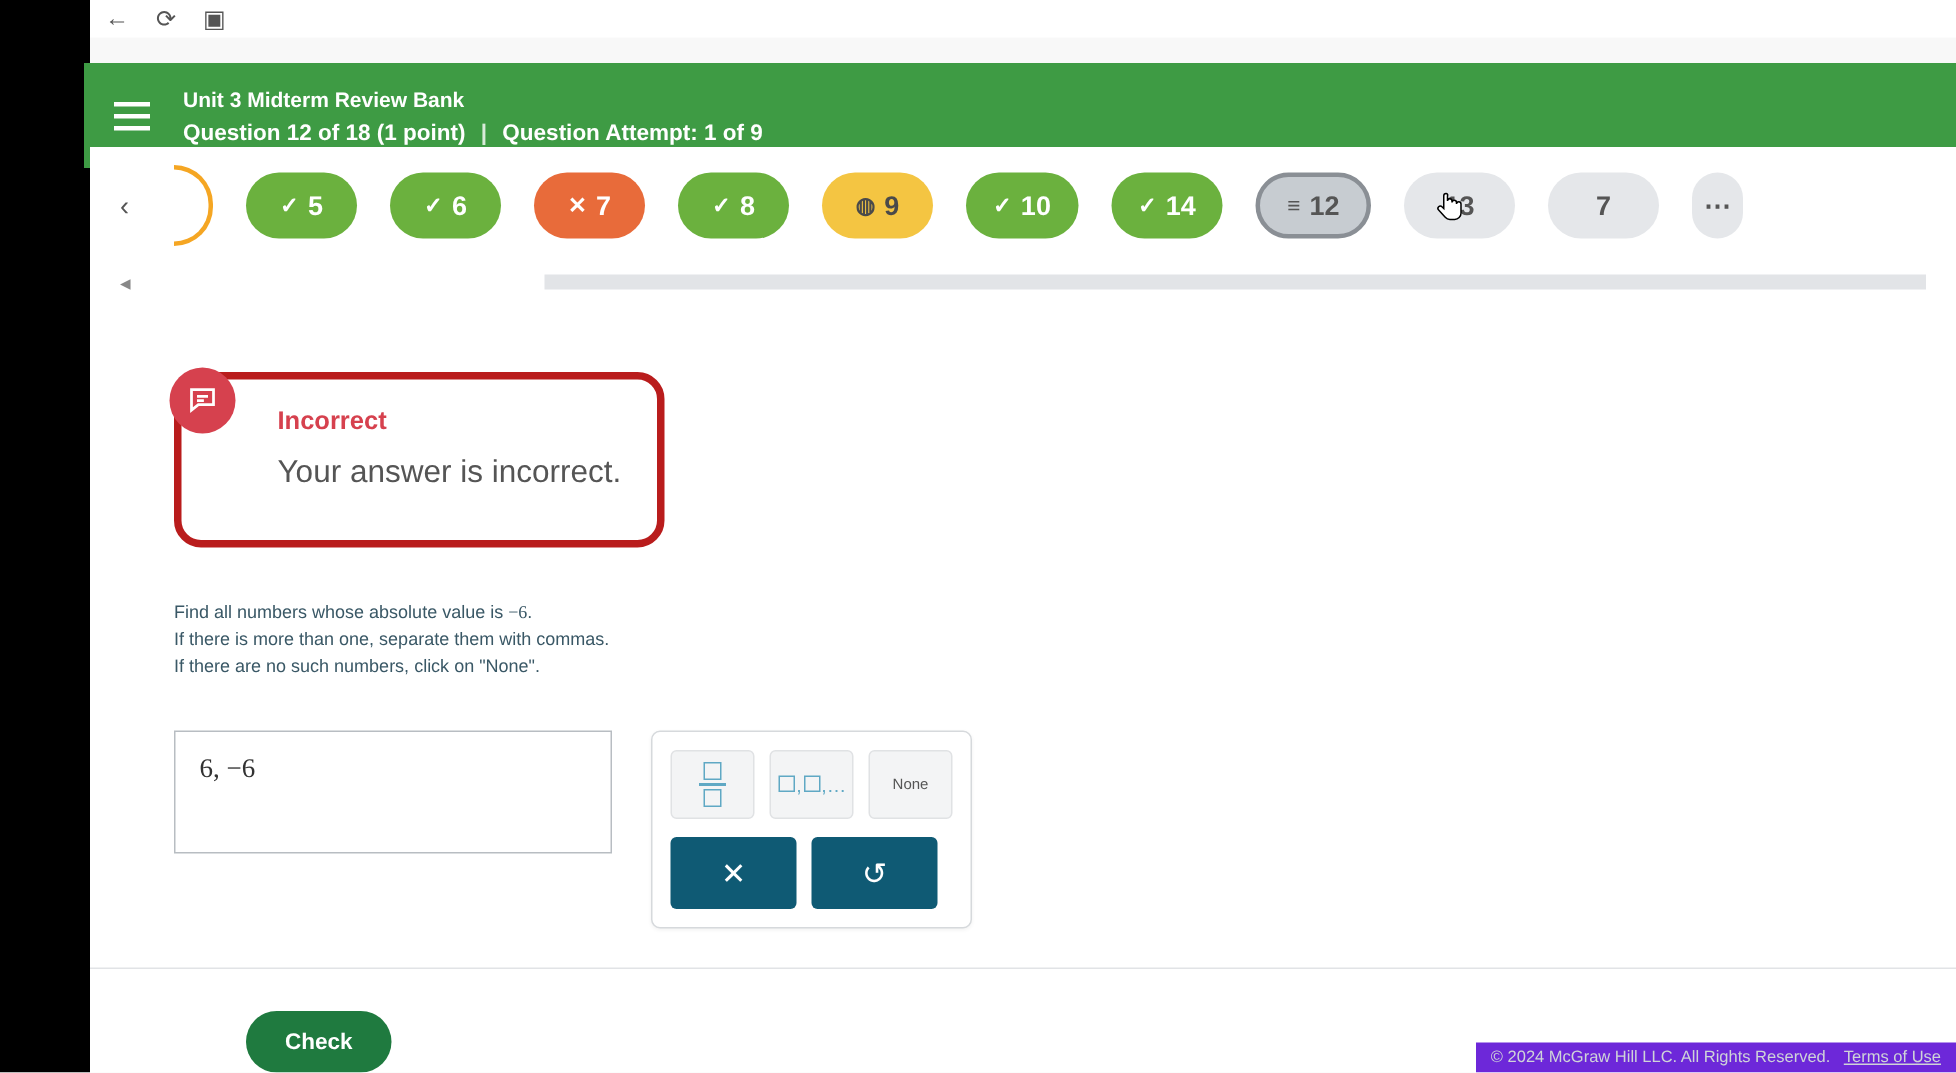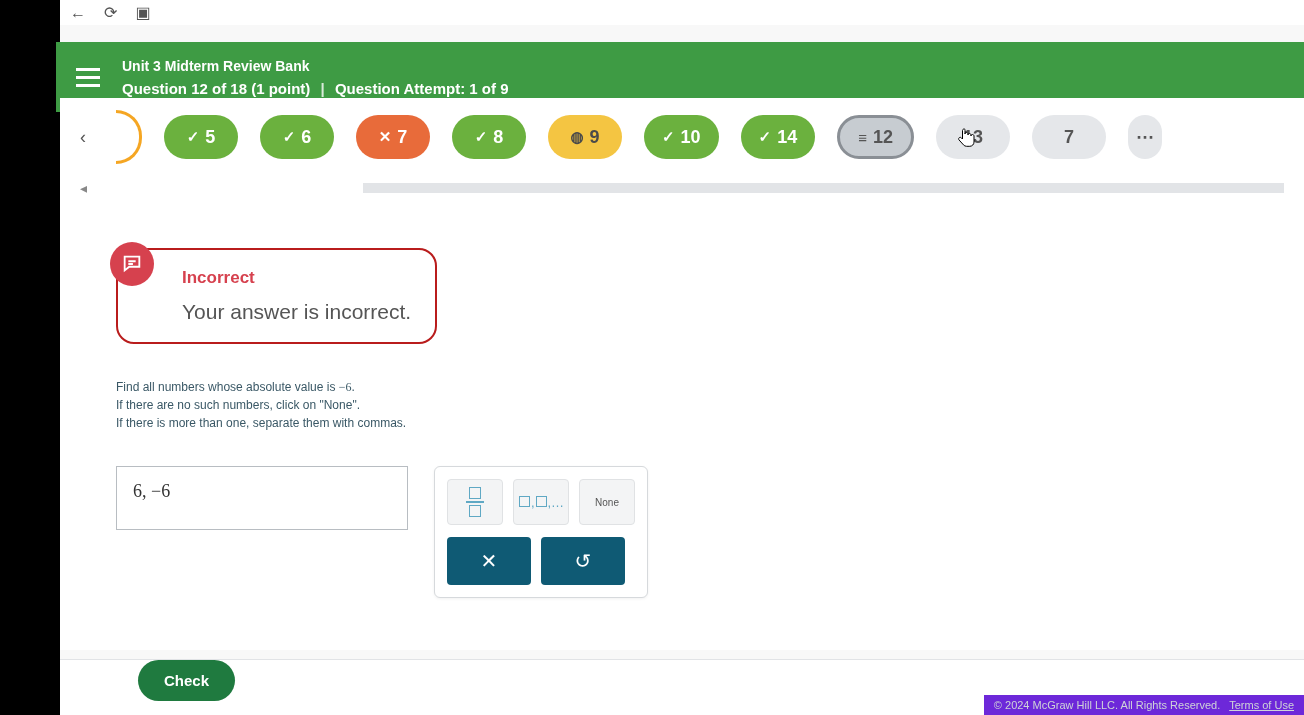--- a/index.html
+++ b/index.html
@@ -62,36 +62,36 @@
   .progress-track{
     flex:1; height:10px; background:#e2e4e7; border-radius:0; margin-left:270px;
   }
   .progress-fill{ height:100%; background:#a6aab0; width:0%; }
   .tri-left{ color:#888; font-size:14px; margin-right:6px; }
   .content{
     position:absolute; left:60px; top:200px; right:0; bottom:65px;
     background:#fff; padding:48px 56px 20px 56px;
   }
   .feedback{
-    position:relative; border:2px solid #b91c1c; border-radius:18px;
-    padding:18px 24px 18px 64px; display:inline-block; min-width:265px;
+    position:relative; border:5px solid #b91c1c; border-radius:18px;
+    padding:18px 24px 33px 64px; display:inline-block; min-width:265px;
   }
   .fb-icon{
     position:absolute; left:-8px; top:-8px; width:44px; height:44px;
     background:#d6414e; border-radius:50%; display:flex; align-items:center;
     justify-content:center;
   }
   .fb-icon svg{ width:22px; height:22px; }
   .fb-title{ color:#d6414e; font-weight:600; font-size:17px; margin-bottom:12px; }
   .fb-msg{ color:#555; font-size:21px; }
   .question{ margin-top:34px; color:#3a5866; font-size:12px; line-height:1.5; }
   .question .math{ font-family:"Times New Roman", serif; }
   .answer-row{ margin-top:34px; display:flex; gap:26px; align-items:flex-start; }
   .answer-box{
-    width:292px; height:64px; border:1px solid #b8bdc2; padding:14px 16px;
+    width:292px; height:82px; border:1px solid #b8bdc2; padding:14px 16px;
     font-family:"Times New Roman", serif; font-size:18px; color:#333; background:#fff;
   }
   .keypad{
     border:1px solid #d6d9dc; border-radius:6px; padding:12px;
     background:#fff; box-shadow:0 1px 3px rgba(0,0,0,.06);
   }
   .kp-row{ display:flex; gap:10px; }
   .kp-btn{
     width:56px; height:46px; background:#f3f4f5; border:1px solid #e0e2e4;
     border-radius:4px; display:flex; align-items:center; justify-content:center;
@@ -102,23 +102,23 @@
   .kp-action{
     width:84px; height:48px; background:#0f5a74; border-radius:4px;
     display:flex; align-items:center; justify-content:center; color:#fff;
     font-size:20px; cursor:pointer;
   }
   .frac{ display:flex; flex-direction:column; align-items:center; gap:2px; }
   .frac .box{ width:12px; height:12px; border:1.5px solid #5fa8c4; }
   .frac .line{ width:18px; height:1.5px; background:#5fa8c4; }
   .list-sym .box{ display:inline-block; width:11px; height:11px; border:1.5px solid #5fa8c4; margin:0 1px; }
   .footer{
-    position:absolute; left:60px; bottom:0; right:0; height:56px;
+    position:absolute; left:60px; bottom:0; right:0; height:70px;
     background:#fff; border-top:1px solid #e1e3e6; display:flex;
-    align-items:flex-start; justify-content:space-between; padding:0 28px 0 78px;
+    align-items:flex-end; justify-content:space-between; padding:0 28px 0 104px;
   }
   .check-btn{
     background:#1f7a3f; color:#fff; border:none; border-radius:22px;
     padding:12px 26px; font-size:15px; font-weight:600; cursor:pointer;
   }
   .save-btn{
     background:#fff; color:#4a6; border:2px solid #ccd; border-radius:22px;
     padding:10px 22px; font-size:15px; font-weight:600; cursor:pointer; color:#3b7a4c;
   }
   .copyright{
@@ -220,22 +220,22 @@
         </svg>
     </div>
     <div class="fb-title">Incorrect</div>
     <div class="fb-msg">Your answer is incorrect.</div>
   </div>
 
   <div class="question">
     <div>
       <span>Find all numbers whose absolute value is </span><span class="math">−6</span><span>.</span>
     </div>
+    <div>If there is more than one, separate them with commas.</div>
     <div>If there are no such numbers, click on "None".</div>
-    <div>If there is more than one, separate them with commas.</div>
   </div>
 
   <div class="answer-row">
     <div class="answer-box">
       <span>6, −6</span>
     </div>
 
     <div class="keypad">
       <div class="kp-row">
         <div class="kp-btn">

